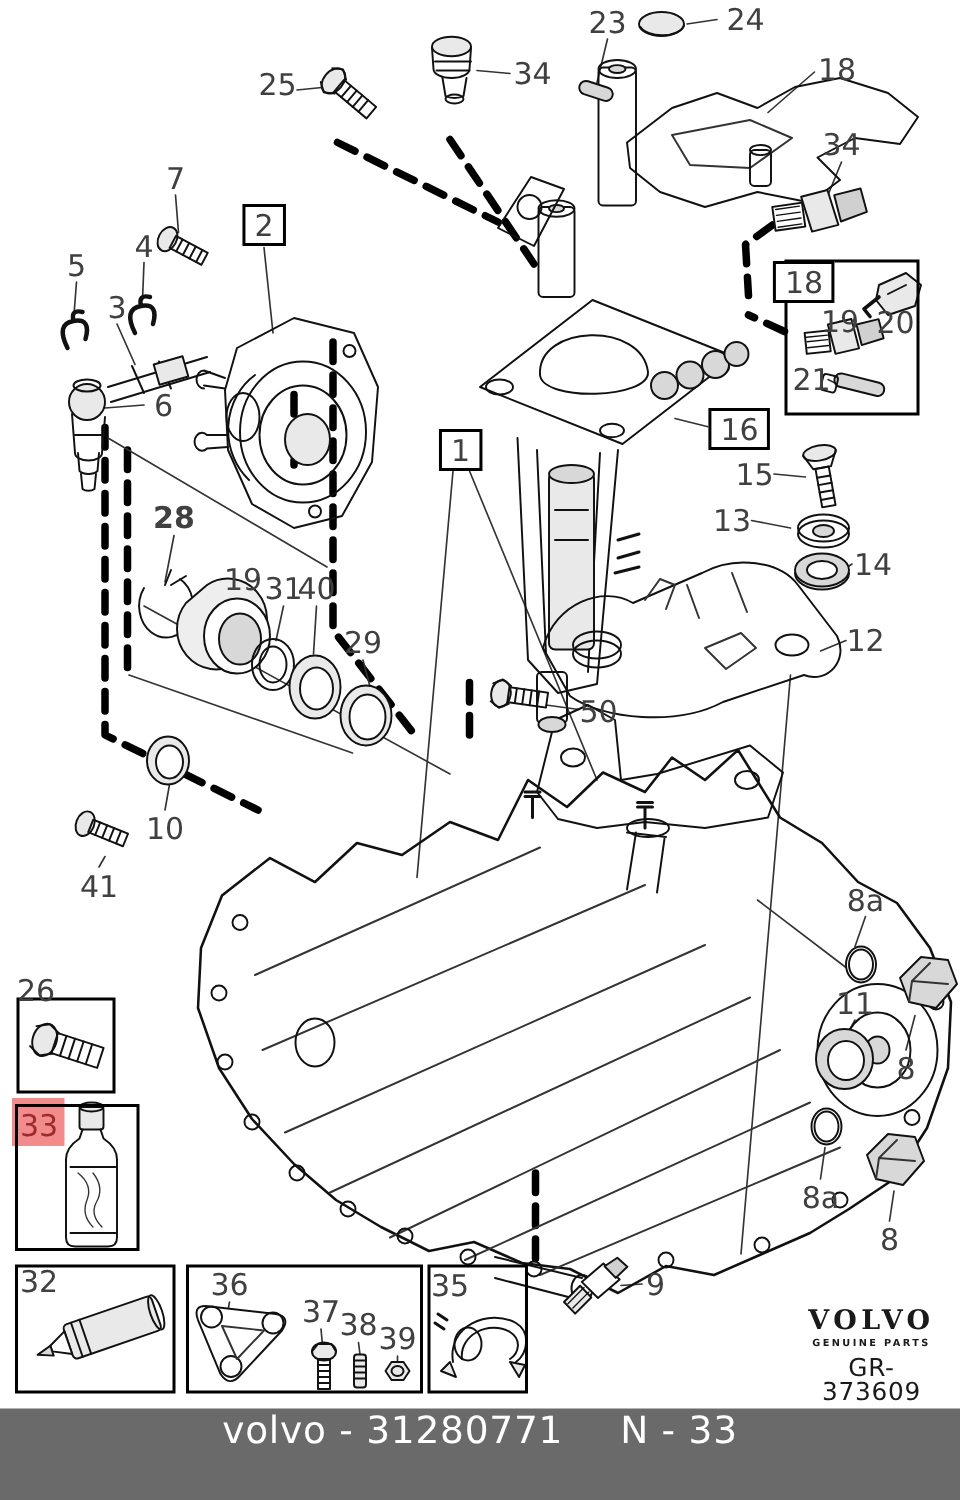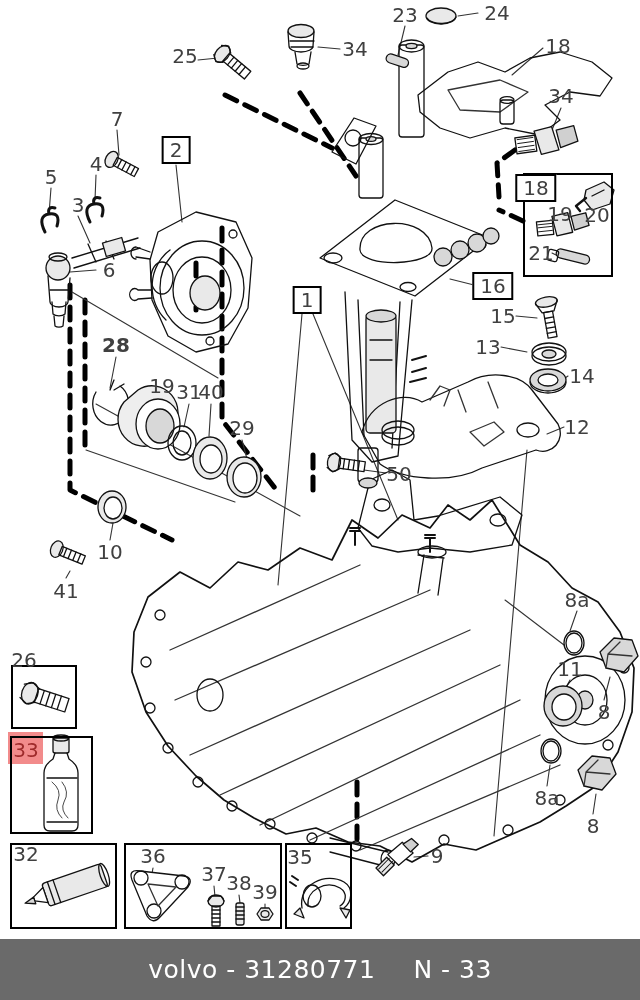--- a/index.html
+++ b/index.html
@@ -12,21 +12,21 @@
   .part-label{position:absolute;transform:translate(-50%,-50%);font-size:20px;line-height:1;
               color:#404040;white-space:nowrap;letter-spacing:0px;}
   .part-label.boxed{border:2.5px solid #000;background:#fff;padding:2px 6px;}
   .part-label.highlighted{color:var(--hl-tx,#9e2b2b);padding:3px 6px;}
   .branding{position:absolute;left:538px;top:872px;width:86px;text-align:center;color:#1a1a1a;}
   .volvo-logo{font-family:"DejaVu Serif","Liberation Serif",serif;font-weight:bold;font-size:18px;
               letter-spacing:3px;line-height:1;}
   .tagline{font-size:6.5px;font-weight:bold;letter-spacing:1.6px;margin-top:2px;line-height:1;}
   .drawing-number{font-size:16.5px;margin-top:5px;line-height:1;letter-spacing:0.5px;}
   .footer{position:absolute;left:0;top:939px;width:640px;height:61px;background:var(--ft-bg,#6a6a6a);
-          display:flex;align-items:center;justify-content:center;gap:38px;
+          display:flex;justify-content:center;gap:38px;
           color:var(--ft-tx,#fff);font-size:25px;letter-spacing:0.5px;}
   svg{display:block;}
 </style>
 </head>
 <body>
 
 <div class="stage">
 
   <svg id="art" width="640" height="940" viewBox="0 0 640 940" fill="none" stroke="#111" stroke-width="1.3" stroke-linejoin="round" stroke-linecap="round">
 
@@ -438,19 +438,24 @@
       <div class="part-label" style="left: 24px; top: 660px;">26</div>
       <div class="part-label highlighted" style="left: 26px; top: 750px;">33</div>
       <div class="part-label" style="left: 26px; top: 854px;">32</div>
       <div class="part-label" style="left: 153px; top: 856px;">36</div>
       <div class="part-label" style="left: 214px; top: 874px;">37</div>
       <div class="part-label" style="left: 239px; top: 883px;">38</div>
       <div class="part-label" style="left: 265px; top: 892px;">39</div>
       <div class="part-label" style="left: 300px; top: 857px;">35</div>
     </div>
 
+  <div class="branding">
+    <div class="volvo-logo">VOLVO</div>
+    <div class="tagline">GENUINE PARTS</div>
+    <div class="drawing-number">GR-373609</div>
+  </div>
 
   <div class="footer">
     <span>volvo - 31280771</span>
     <span>N - 33</span>
   </div>
 
 </div>
 
 </body></html>

